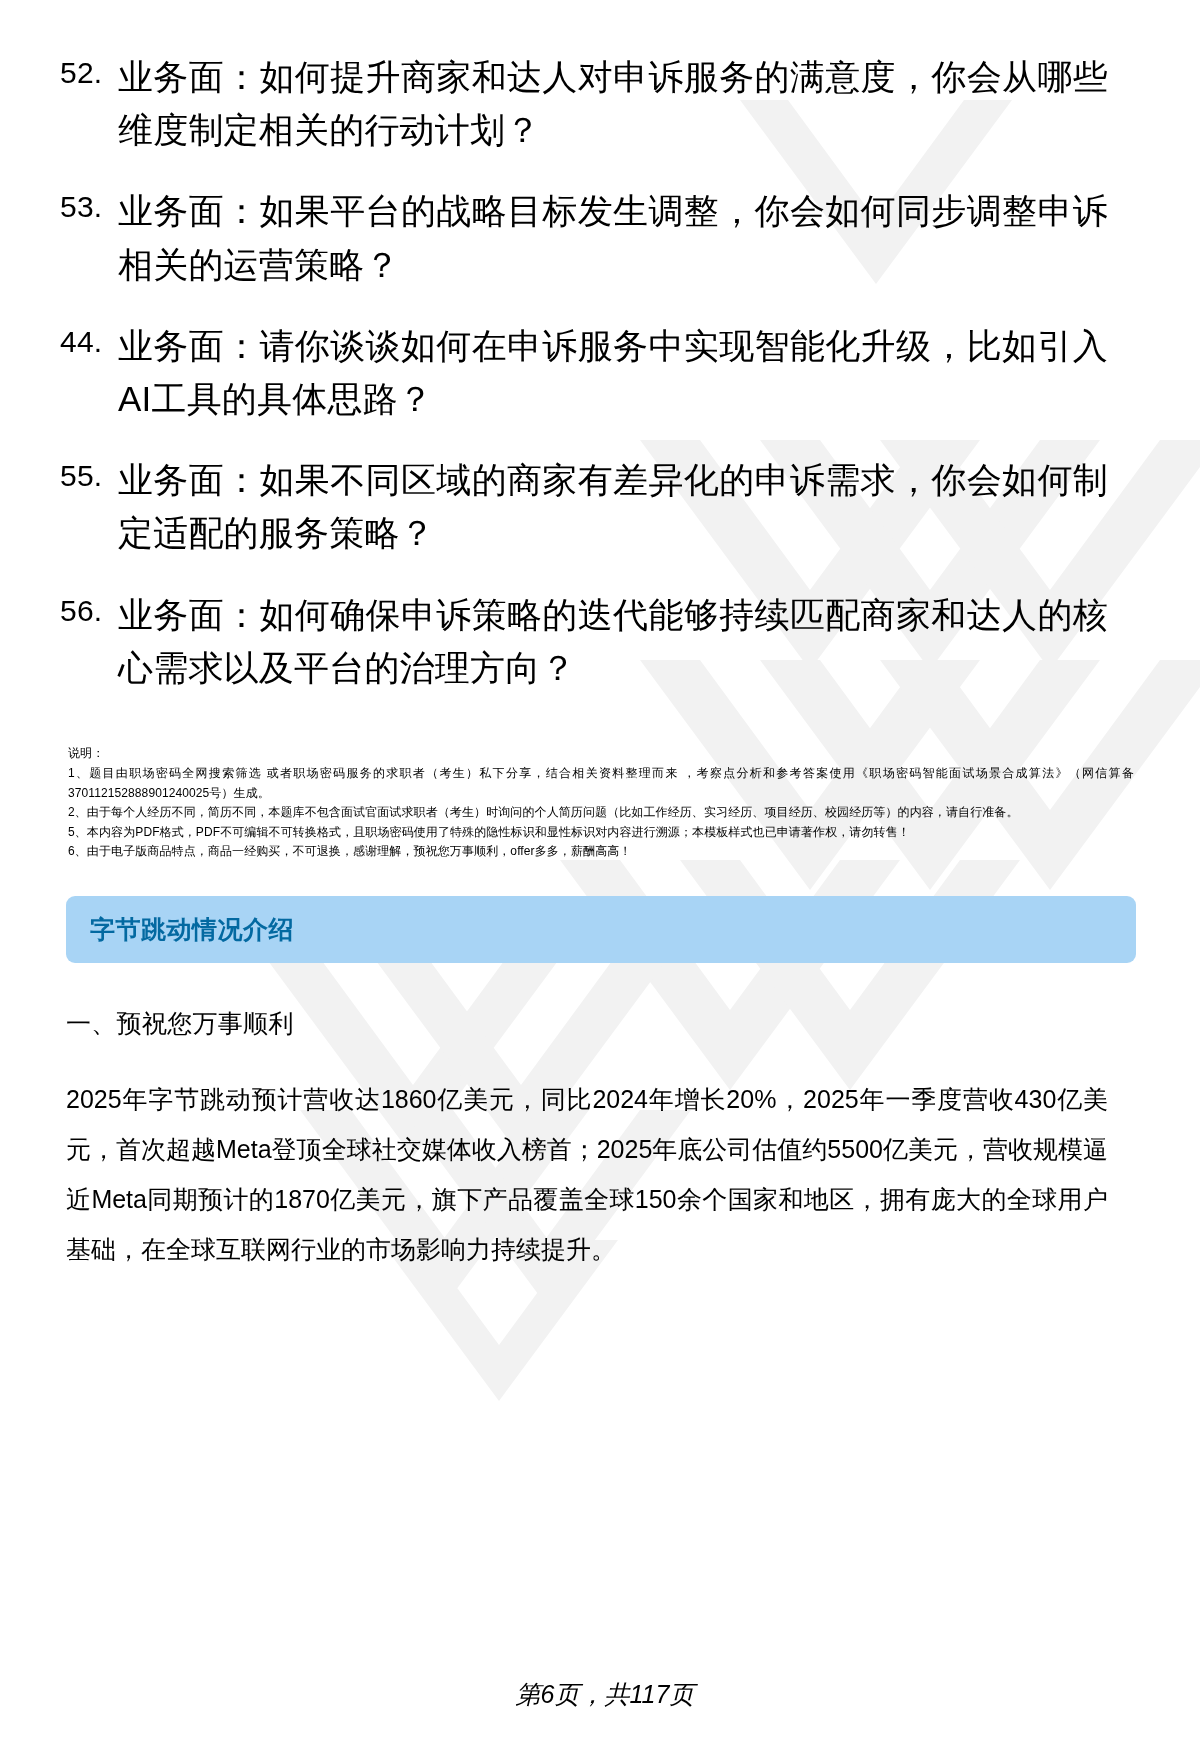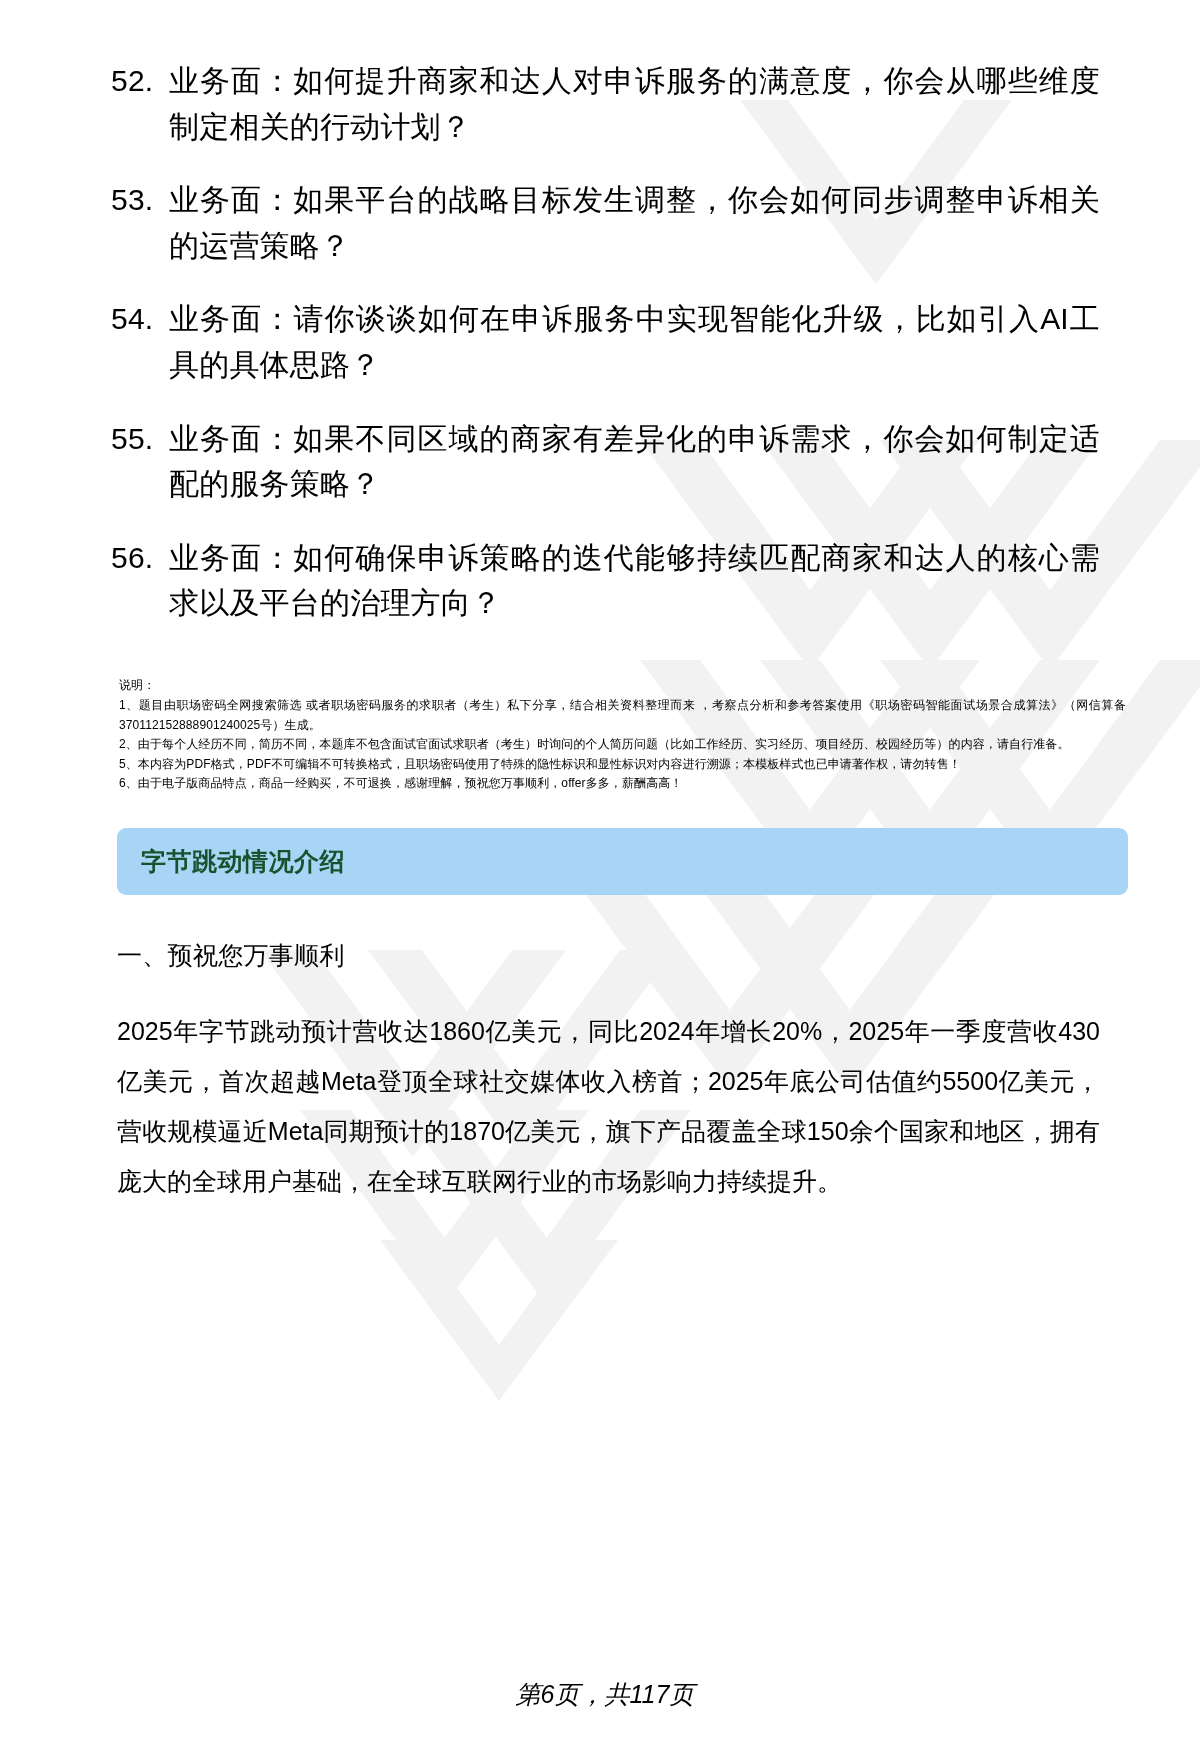--- a/index.html
+++ b/index.html
@@ -25,22 +25,21 @@
     position: absolute;
     left: 0; top: 0;
     width: 1200px; height: 1755px;
     pointer-events: none;
     z-index: 0;
   }
 
   .content {
     position: relative;
     z-index: 2;
-    padding: 12px;
-    margin-left: 43px;
+    padding: 4px;
   }
 
   
   .qlist {
     padding: 46px 88px 0 56px;
   }
   .qitem {
     display: flex;
     align-items: flex-start;
     margin-bottom: 28px;
@@ -49,21 +48,21 @@
     letter-spacing: 0.2px;
   }
   .qnum {
     flex: 0 0 auto;
     width: 58px;
     text-align: left;
     font-size: 30px;
   }
   .qtext {
     flex: 1 1 auto;
-    font-size: 30px;
+    font-size: 35px;
     text-align: justify;
     text-justify: inter-ideograph;
   }
 
   
   .notes {
     padding: 22px 62px 0 64px;
     font-size: 12px;
     line-height: 1.62;
     letter-spacing: 0.1px;
@@ -166,21 +165,21 @@
         <div class="qnum">52.</div>
         <div class="qtext">业务面：如何提升商家和达人对申诉服务的满意度，你会从哪些维度制定相关的行动计划？</div>
       </div>
 
       <div class="qitem">
         <div class="qnum">53.</div>
         <div class="qtext">业务面：如果平台的战略目标发生调整，你会如何同步调整申诉相关的运营策略？</div>
       </div>
 
       <div class="qitem">
-        <div class="qnum">54.</div>
+        <div class="qnum">44.</div>
         <div class="qtext">业务面：请你谈谈如何在申诉服务中实现智能化升级，比如引入AI工具的具体思路？</div>
       </div>
 
       <div class="qitem">
         <div class="qnum">55.</div>
         <div class="qtext">业务面：如果不同区域的商家有差异化的申诉需求，你会如何制定适配的服务策略？</div>
       </div>
 
       <div class="qitem">
         <div class="qnum">56.</div>
@@ -191,21 +190,21 @@
 
     <div class="notes">
       <p class="note-line note-title">说明：</p>
       <p class="note-line">1、题目由职场密码全网搜索筛选 或者职场密码服务的求职者（考生）私下分享，结合相关资料整理而来 ，考察点分析和参考答案使用《职场密码智能面试场景合成算法》（网信算备370112152888901240025号）生成。</p>
       <p class="note-line">2、由于每个人经历不同，简历不同，本题库不包含面试官面试求职者（考生）时询问的个人简历问题（比如工作经历、实习经历、项目经历、校园经历等）的内容，请自行准备。</p>
       <p class="note-line">5、本内容为PDF格式，PDF不可编辑不可转换格式，且职场密码使用了特殊的隐性标识和显性标识对内容进行溯源；本模板样式也已申请著作权，请勿转售！</p>
       <p class="note-line">6、由于电子版商品特点，商品一经购买，不可退换，感谢理解，预祝您万事顺利，offer多多，薪酬高高！</p>
     </div>
 
     <div class="blue-bar-wrap">
-      <div class="blue-bar" id="blue-bar" style="background: rgb(168, 212, 245); color: #14532d;">字节跳动情况介绍</div>
+      <div class="blue-bar" id="blue-bar" style="background: rgb(168, 212, 245); color: #0369a1;">字节跳动情况介绍</div>
     </div>
 
     <div class="section">
       <div class="sec-head">一、预祝您万事顺利</div>
       <div class="sec-para">2025年字节跳动预计营收达1860亿美元，同比2024年增长20%，2025年一季度营收430亿美元，首次超越Meta登顶全球社交媒体收入榜首；2025年底公司估值约5500亿美元，营收规模逼近Meta同期预计的1870亿美元，旗下产品覆盖全球150余个国家和地区，拥有庞大的全球用户基础，在全球互联网行业的市场影响力持续提升。</div>
     </div>
 
   </div>
 
   <div class="footer">第6页，共117页</div>

